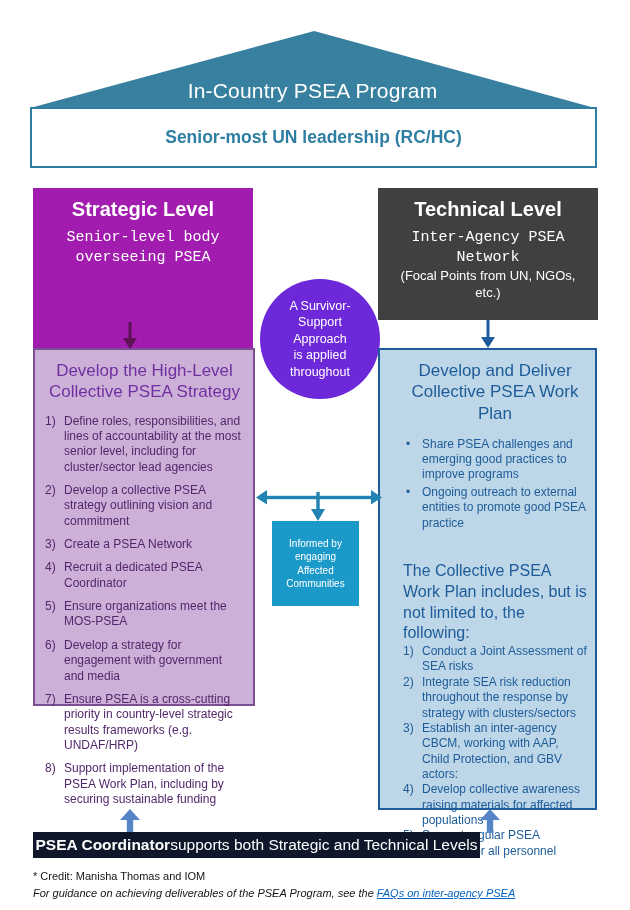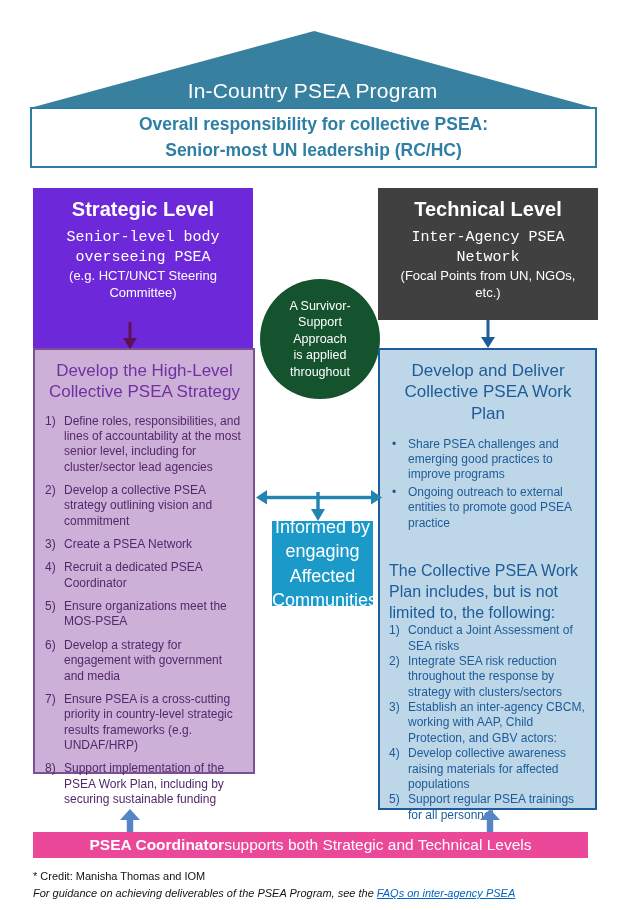--- a/index.html
+++ b/index.html
@@ -14,93 +14,88 @@
 
   
   .resp-box{position:absolute;left:30px;top:107px;width:563px;height:57px;
     background:#ffffff;border:2px solid #2f7da1;display:flex;flex-direction:column;
     justify-content:center;text-align:center;color:#2e7fa3;font-weight:bold;
     font-size:17.5px;line-height:1.45;}
 
   
   .level-box{position:absolute;top:188px;width:220px;color:#fff;text-align:center;
     box-sizing:border-box;padding:10px 8px 0 8px;}
-  .strategic-box{left:33px;height:168px;background:#6d28d9;}
+  .strategic-box{left:33px;height:168px;background:#a21caf;}
   .technical-box{left:378px;height:132px;background:#404040;}
   .level-title{font-size:20px;font-weight:bold;margin-bottom:7px;}
   .level-sub{font-size:15px;line-height:1.3;font-family:Liberation Mono, monospace;}
   .level-example{font-size:13px;line-height:1.3;margin-top:1px;}
 
   
   .circle{position:absolute;left:260px;top:279px;width:120px;height:120px;
-    border-radius:50%;background:#14532d;color:#fff;display:flex;flex-direction:column;
+    border-radius:50%;background:#6d28d9;color:#fff;display:flex;flex-direction:column;
     justify-content:center;text-align:center;font-size:12.5px;line-height:1.32;}
 
   
-  .left-panel{position:absolute;left:33px;top:348px;width:222px;height:426px;
+  .left-panel{position:absolute;left:33px;top:348px;width:222px;height:358px;
     background:#ccb0d8;border:2px solid #7c4f94;box-sizing:border-box;
     padding:8px 9px 0 10px;}
   .left-title{color:#7030a0;font-size:17px;text-align:center;line-height:1.25;
     margin:2px 0 11px 0;}
   .p-item{display:flex;color:#53276b;font-size:12px;line-height:1.28;margin-bottom:8px;}
   .p-num{width:19px;flex:none;}
   .p-text{flex:1;}
 
   
   .right-panel{position:absolute;left:378px;top:348px;width:219px;height:462px;
     background:#bdd6e8;border:2px solid #1e5c99;box-sizing:border-box;
-    padding:8px 8px 0 9px;color:#1e5c99;}
+    padding:8px 8px 0 23px;color:#1e5c99;}
   .right-title{font-size:17px;text-align:center;line-height:1.25;margin:2px 0 13px 0;}
   .b-item{display:flex;font-size:12px;line-height:1.28;margin-bottom:2px;}
   .b-dot{width:19px;flex:none;padding-left:3px;box-sizing:border-box;}
   .wp-intro{font-size:16px;line-height:1.3;margin-top:30px;}
   .w-item{display:flex;font-size:12px;line-height:1.28;}
   .w-num{width:19px;flex:none;}
   .w-text{flex:1;}
 
   
-  .comm-box{position:absolute;left:272px;top:521px;width:101px;height:85px;
+  .comm-box{position:absolute;left:272px;top:521px;width:87px;height:85px;
     background:#1b99c9;color:#fff;display:flex;flex-direction:column;
-    justify-content:center;text-align:center;font-size:18px;line-height:1.35;}
-
-  
-  .bar{position:absolute;left:33px;top:832px;width:555px;height:26px;background:#ec4899;
+    justify-content:center;text-align:center;font-size:10px;line-height:1.35;}
+
+  
+  .bar{position:absolute;left:33px;top:832px;width:447px;height:26px;background:#0f172a;
     color:#fff;display:flex;align-items:center;justify-content:center;font-size:15.5px;}
   .bar-bold{font-weight:bold;}
 
   
   .footer{position:absolute;left:33px;top:868px;font-size:11px;color:#141414;line-height:1.55;}
   .guidance{font-style:italic;}
   .footer a{color:#0563c1;text-decoration:underline;font-style:italic;}
 
   .arrow{position:absolute;}
 </style>
 </head>
 <body>
 
 <div class="canvas">
 
   <div class="roof">
     <div class="roof-title">In-Country PSEA Program</div>
   </div>
 
   <div class="resp-box">
-    <div>Overall responsibility for collective PSEA:</div>
     <div>Senior-most UN leadership (RC/HC)</div>
   </div>
 
   <div class="level-box strategic-box">
     <div class="level-title">Strategic Level</div>
     <div class="level-sub">
       <div>Senior-level body</div>
       <div>overseeing PSEA</div>
-    </div>
-    <div class="level-example">
-      <div>(e.g. HCT/UNCT Steering</div>
-      <div>Committee)</div>
     </div>
   </div>
 
   <div class="level-box technical-box">
     <div class="level-title">Technical Level</div>
     <div class="level-sub">
       <div>Inter-Agency PSEA</div>
       <div>Network</div>
     </div>
     <div class="level-example">

